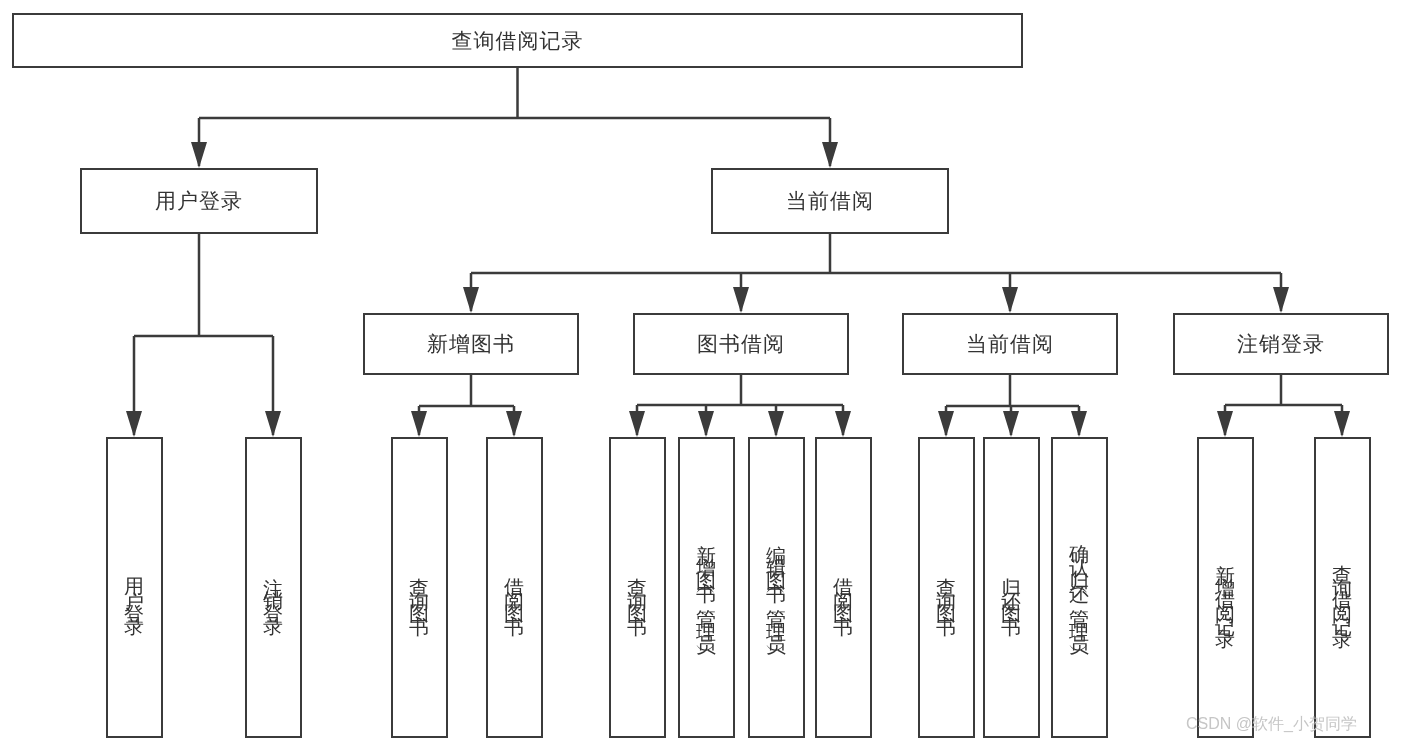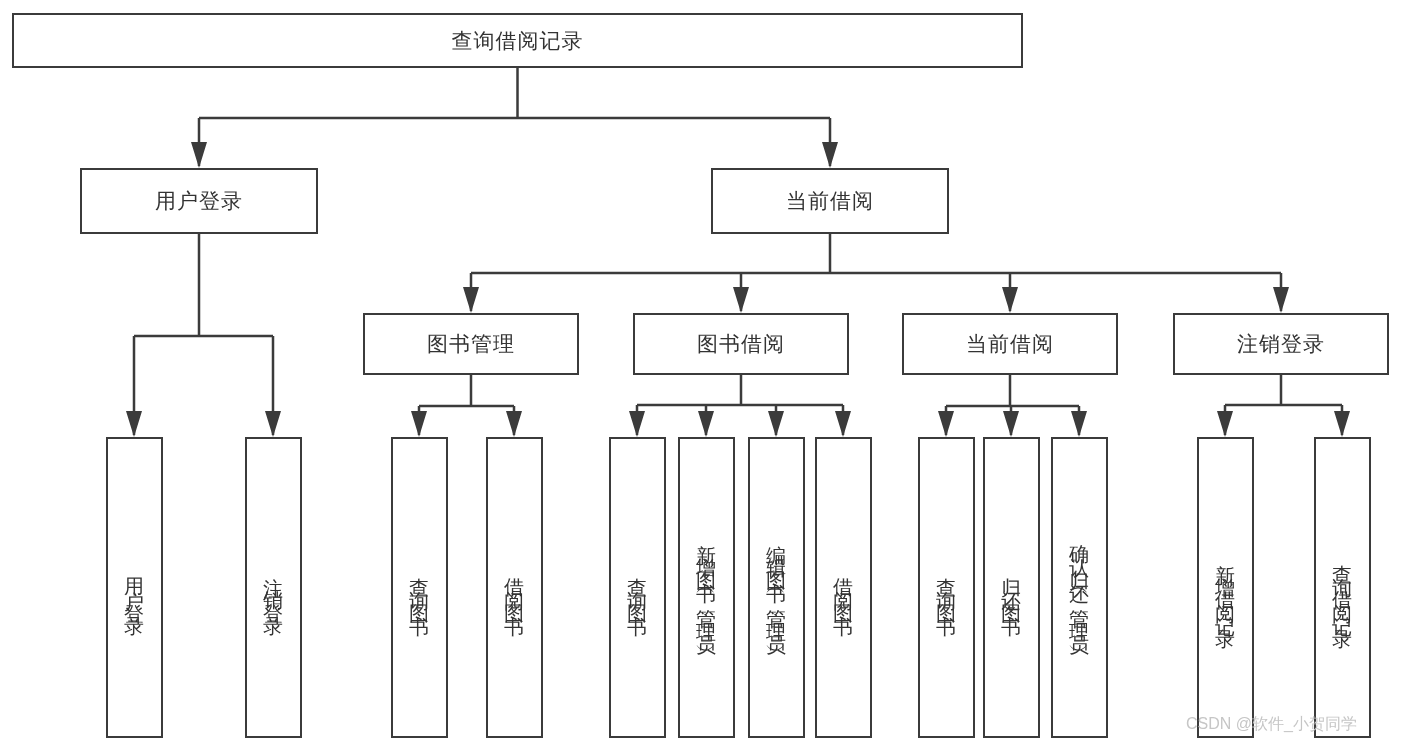--- a/index.html
+++ b/index.html
@@ -91,21 +91,21 @@
   </div>
 
   <div class="box node" style="left:80px;top:168px;width:238px;height:66px">
     <span>用户登录</span>
   </div>
   <div class="box node" style="left:711px;top:168px;width:238px;height:66px">
     <span>当前借阅</span>
   </div>
 
   <div class="box node" style="left:363px;top:313px;width:216px;height:62px">
-    <span>图书管理</span>
+    <span>新增图书</span>
   </div>
   <div class="box node" style="left:902px;top:313px;width:216px;height:62px">
     <span>当前借阅</span>
   </div>
   <div class="box node" style="left:633px;top:313px;width:216px;height:62px">
     <span>图书借阅</span>
   </div>
   <div class="box node" style="left:1173px;top:313px;width:216px;height:62px">
     <span>注销登录</span>
   </div>

